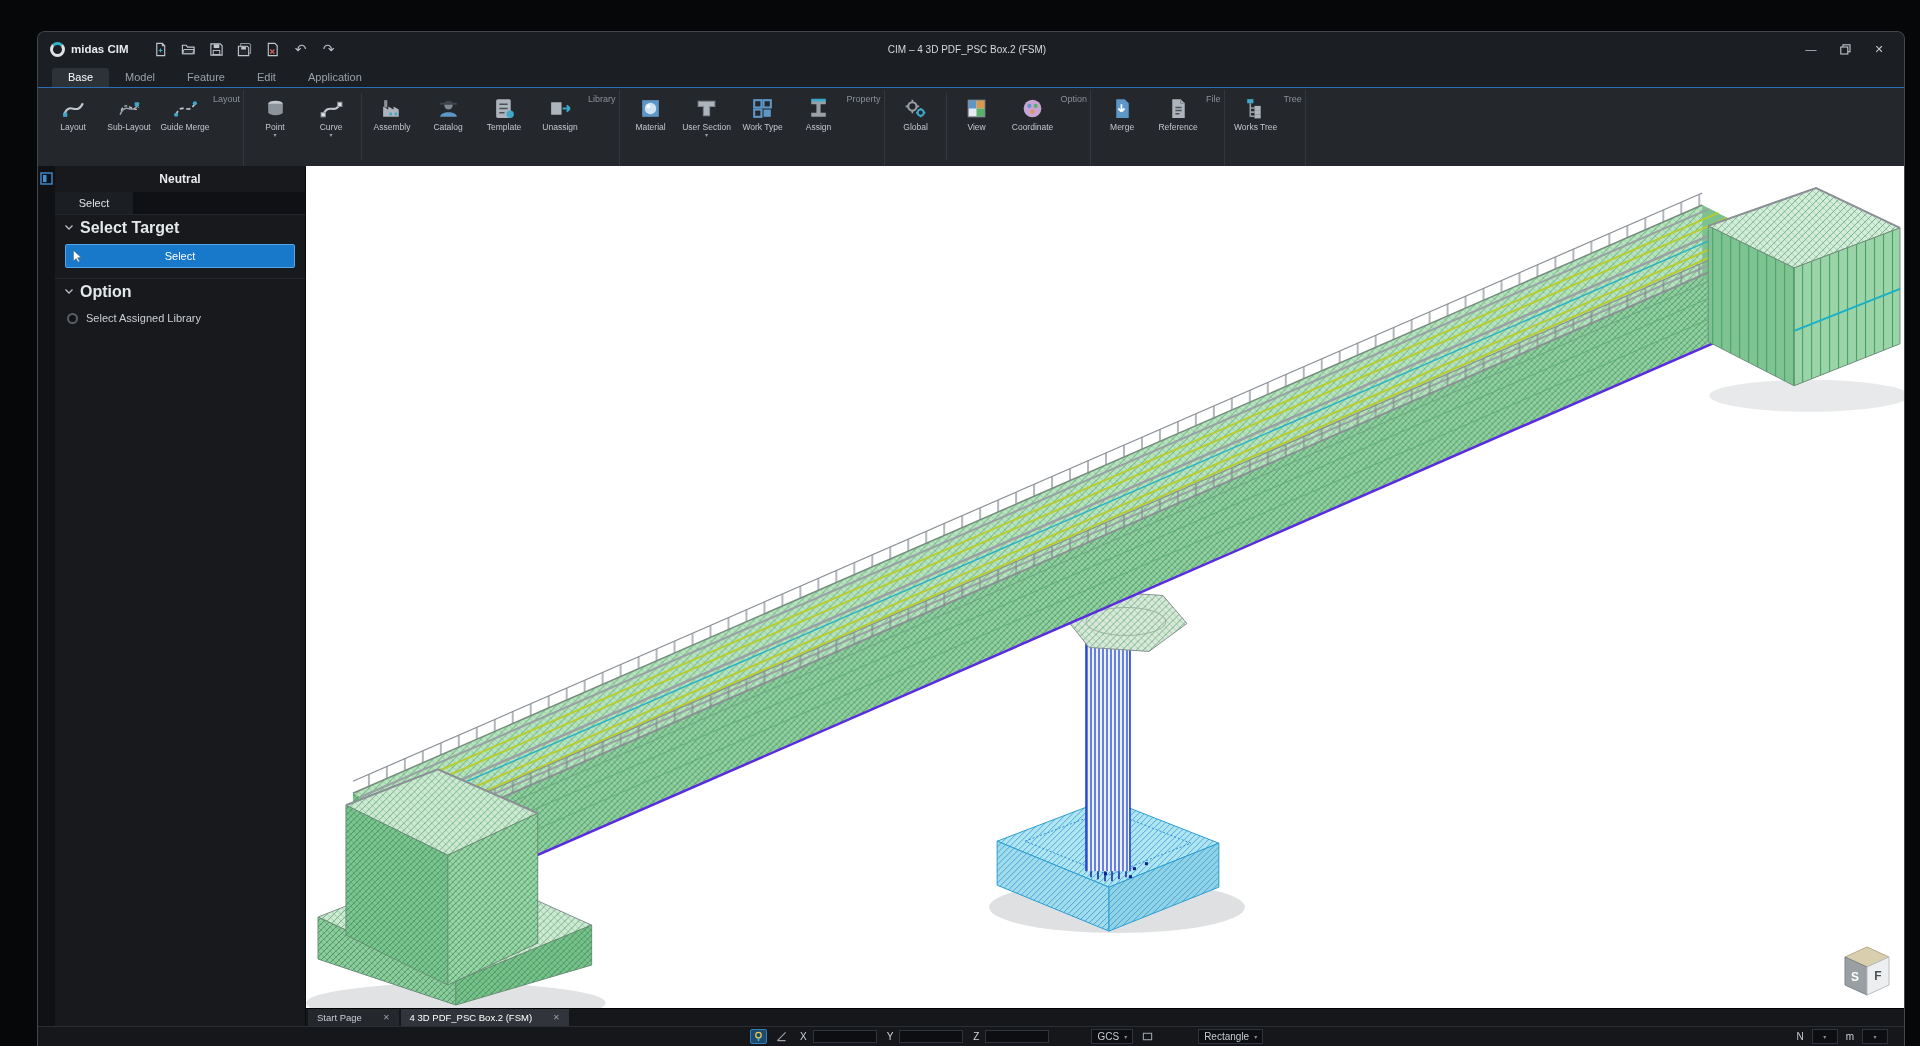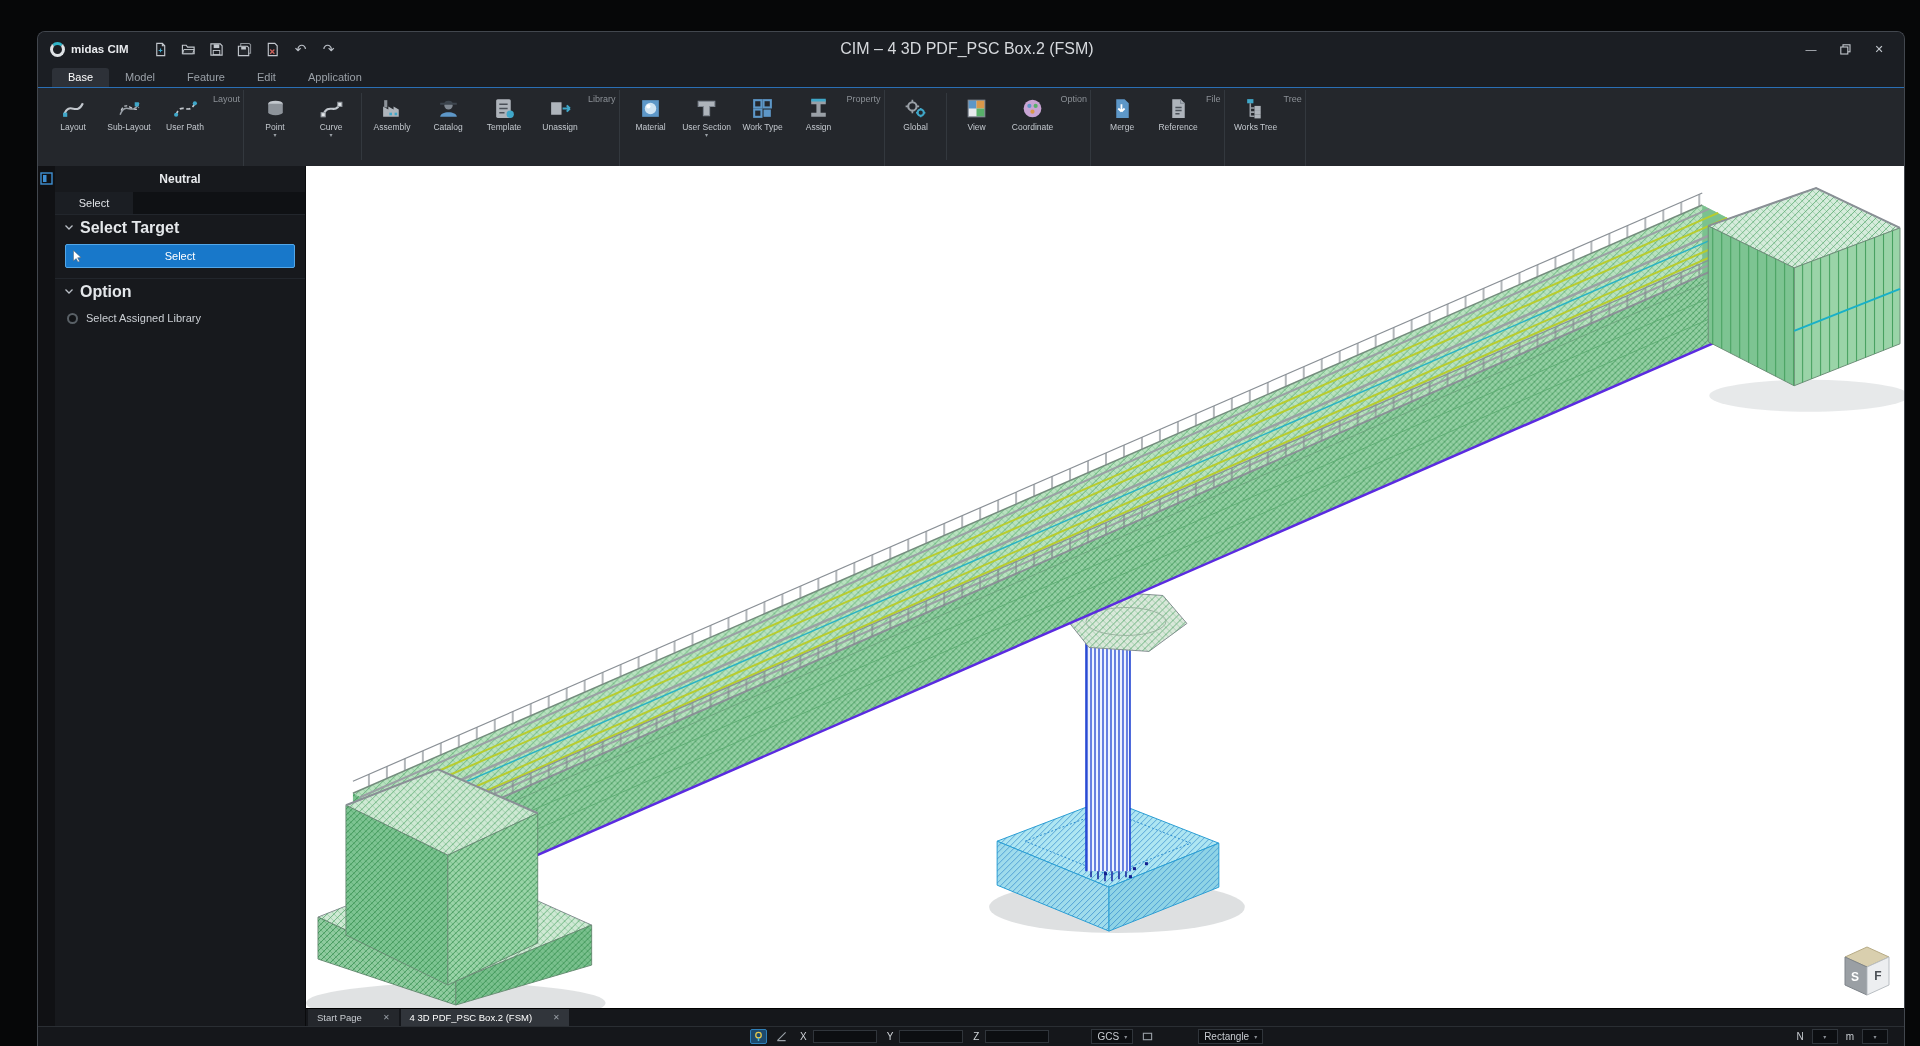--- a/index.html
+++ b/index.html
@@ -16,21 +16,21 @@
   .titlebar { position:relative; height:34px; background:#1b1e23; display:flex; align-items:center;
               padding:0 8px; flex:0 0 auto;justify-content:space-between; }
   .logo { width:15px; height:15px; border-radius:50%; border:3px solid #dfe3e6;
           border-top-color:#2fb4c7; margin:0 6px 0 4px; }
   .appname { color:#e8eaed; font-size:11.5px; font-weight:bold; margin-right:18px; }
   .qbtn { width:24px; height:22px; display:flex; align-items:center; justify-content:center;
           border-radius:3px; margin:0 2px; }
   .qbtn svg { width:15px; height:15px; }
   .histbtn { color:#b9bec5; font-size:14px; width:24px; height:22px; display:flex;
              align-items:center; justify-content:center; margin:0 2px; }
-  .wtitle { position:absolute; left:0; right:8px; text-align:center; color:#d6d9dd; font-size:16px;
+  .wtitle { position:absolute; left:0; right:8px; text-align:center; color:#d6d9dd; font-size:10px;
             pointer-events:none; }
   .winctl { margin-left:auto; display:flex; z-index:2; }
   .wbtn { width:34px; height:26px; display:flex; align-items:center; justify-content:center;
           color:#c2c7cd; font-size:11px; }
   .wbtn svg { width:11px; height:11px; }
 
   
   .menurow { height:22px; background:#1b1e23; display:flex; align-items:flex-end;
              padding-left:14px; border-bottom:1px solid #2a6fb5; flex:0 0 auto; }
   .mtab { padding:3px 16px 4px; font-size:11px; color:#9aa0a7; }
@@ -200,21 +200,21 @@
           <span class="rlb">Sub-Layout</span>
         </div>
         <div class="rbtn">
           <span class="ric">
             <svg viewBox="0 0 24 24">
                   <path d="M3 18 C8 4 15 20 21 7" fill="none" stroke="#c2c7cd" stroke-width="1.6" stroke-dasharray="4 2.5"></path>
                   <circle cx="3" cy="18" r="2" fill="#3fa7c9"></circle>
                   <circle cx="21" cy="7" r="2" fill="#3fa7c9"></circle>
                 </svg>
               </span>
-          <span class="rlb">User Path</span>
+          <span class="rlb">Guide Merge</span>
         </div>
       </div>
       <div class="rglabel">Layout</div>
     </div>
 
     <div class="rgroup">
       <div class="ritems">
         <div class="rbtn">
           <span class="ric">
             <svg viewBox="0 0 24 24">

